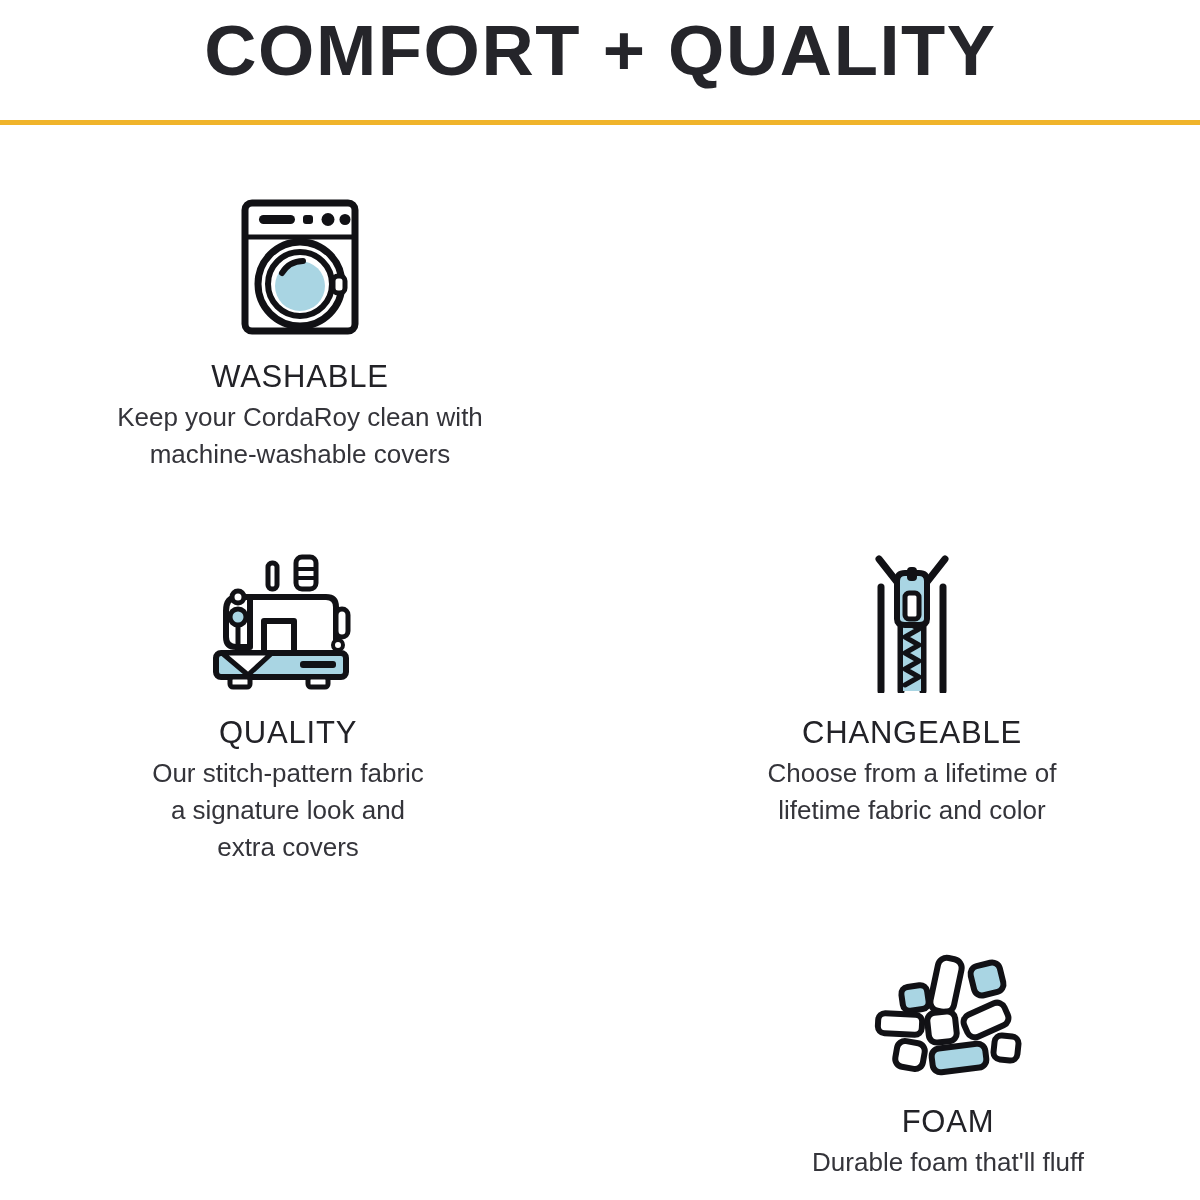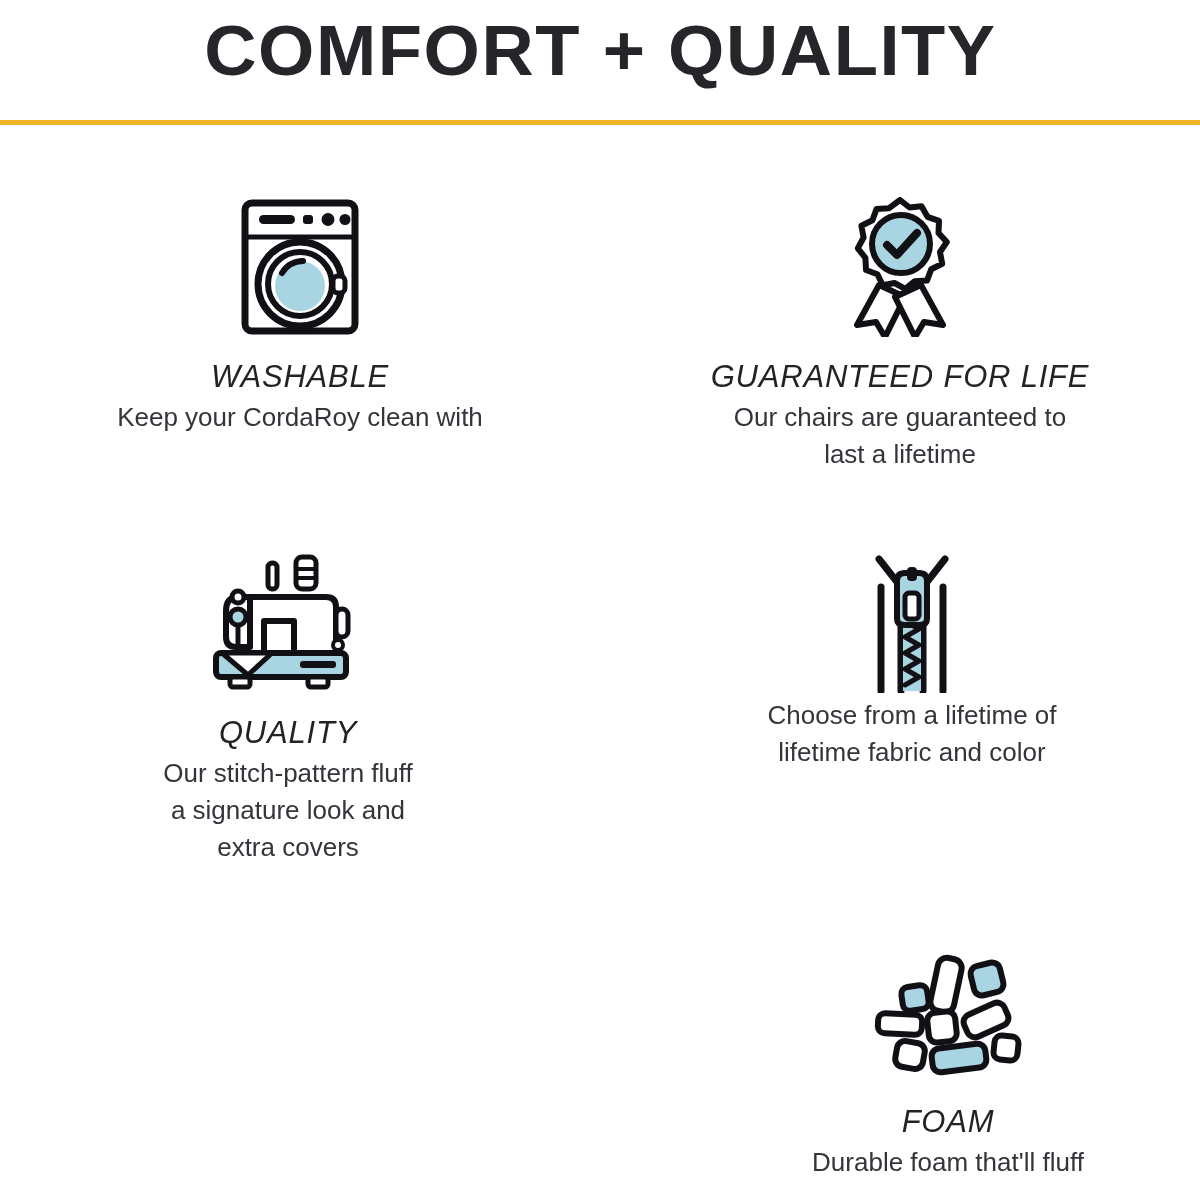--- a/index.html
+++ b/index.html
@@ -78,21 +78,20 @@
     justify-content: center;
   }
   .feature-title {
     font-size: 31px;
     font-weight: 400;
     letter-spacing: 0.8px;
     color: #222227;
     margin-top: 22px;
     text-align: center;
     white-space: nowrap;
-    font-style: italic;
   }
   .feature-desc {
     margin-top: 4px;
     text-align: center;
     color: #34343a;
     font-size: 26px;
     font-weight: 400;
     line-height: 1.42;
   }
   .feature-desc .line {
@@ -139,43 +138,24 @@
           <circle cx="65" cy="89" r="25" fill="#a9d5e3"></circle>
 
           <path d="M 47 76 A 25 25 0 0 1 68 64" fill="none" stroke="#111115" stroke-width="6" stroke-linecap="round"></path>
 
           <rect x="98" y="79" width="12" height="17" rx="5" fill="#ffffff" stroke="#111115" stroke-width="5"></rect>
         </svg>
       </div>
       <div class="feature-title">WASHABLE</div>
       <div class="feature-desc">
         <span class="line">Keep your CordaRoy clean with</span>
-      </div>
-    </div>
-
-    <div class="feature">
-      <div class="icon-wrap">
-        <svg width="130" height="140" viewBox="0 0 130 140">
-
-          <path d="M 44 88 L 22 128 L 41 125 L 50 140 L 70 100 Z" fill="#ffffff" stroke="#111115" stroke-width="6" stroke-linejoin="round"></path>
-          <path d="M 86 88 L 108 128 L 89 125 L 80 140 L 60 100 Z" fill="#ffffff" stroke="#111115" stroke-width="6" stroke-linejoin="round"></path>
-
-          <path d="M65 3 L74.5 10.5 L86.5 9.3 L92.5 19.8 L104 23.8 L103.5 36 L111.8 45 L105 55 L107.2 66.8 L96.2 72.2 L92 83.6 L79.8 84.2 L70.3 91.8 L59.5 86 L47.8 88.2 L42.4 77.2 L31 73 L30.4 60.8 L22.8 51.3 L28.6 40.5 L26.4 28.7 L37.4 23.3 L41.6 11.9 L53.8 11.3 Z" fill="#ffffff" stroke="#111115" stroke-width="6" stroke-linejoin="round"></path>
-
-          <circle cx="66" cy="47" r="29" fill="#a9d5e3" stroke="#111115" stroke-width="6"></circle>
-
-          <path d="M 52 48 L 62 58 L 82 36" fill="none" stroke="#111115" stroke-width="8" stroke-linecap="round" stroke-linejoin="round"></path>
-        </svg>
-      </div>
-      <div class="feature-title">GUARANTEED FOR LIFE</div>
-      <div class="feature-desc">
-        <span class="line">Our chairs are guaranteed to</span>
-        <span class="line">last a lifetime</span>
-      </div>
-    </div>
+        <span class="line">machine-washable covers</span>
+      </div>
+    </div>
+
 
   </div>
 
   <div class="feature-row row-gap-2">
 
     <div class="feature">
       <div class="icon-wrap">
         <svg width="160" height="140" viewBox="0 0 160 140">
 
           <rect x="60" y="10" width="9" height="26" rx="4" fill="#ffffff" stroke="#111115" stroke-width="5"></rect>
@@ -203,21 +183,21 @@
           <rect x="92" y="108" width="36" height="7" rx="3" fill="#111115"></rect>
 
           <path d="M 14 100 L 64 100 L 40 122 Z" fill="#ffffff" stroke="#111115" stroke-width="5" stroke-linejoin="round"></path>
 
           <rect x="22" y="124" width="20" height="10" rx="3" fill="#ffffff" stroke="#111115" stroke-width="5"></rect>
           <rect x="100" y="124" width="20" height="10" rx="3" fill="#ffffff" stroke="#111115" stroke-width="5"></rect>
         </svg>
       </div>
       <div class="feature-title">QUALITY</div>
       <div class="feature-desc">
-        <span class="line">Our stitch-pattern fluff</span>
+        <span class="line">Our stitch-pattern fabric</span>
         <span class="line">a signature look and</span>
         <span class="line">extra covers</span>
       </div>
     </div>
 
     <div class="feature">
       <div class="icon-wrap">
         <svg width="110" height="140" viewBox="0 0 110 140">
 
           <path d="M 22 6 L 44 34 L 44 138" fill="none" stroke="#111115" stroke-width="7" stroke-linejoin="round" stroke-linecap="round"></path>
@@ -231,20 +211,21 @@
 
           <path d="M 48 68 L 62 76 L 48 84 L 62 92 L 48 100 L 62 108 L 48 116 L 62 124 L 48 132" fill="none" stroke="#111115" stroke-width="5" stroke-linejoin="round" stroke-linecap="round"></path>
 
           <path d="M 40 28 Q 40 20 48 20 L 62 20 Q 70 20 70 28 L 70 66 Q 70 72 62 72 L 48 72 Q 40 72 40 66 Z" fill="#a9d5e3" stroke="#111115" stroke-width="6" stroke-linejoin="round"></path>
 
           <rect x="48" y="40" width="14" height="26" rx="4" fill="#ffffff" stroke="#111115" stroke-width="5"></rect>
 
           <rect x="50" y="14" width="10" height="14" rx="4" fill="#111115"></rect>
         </svg>
       </div>
+      <div class="feature-title">CHANGEABLE</div>
       <div class="feature-desc">
         <span class="line">Choose from a lifetime of</span>
         <span class="line">lifetime fabric and color</span>
       </div>
     </div>
 
   </div>
 
   <div class="feature-row single row-gap-3">
 

